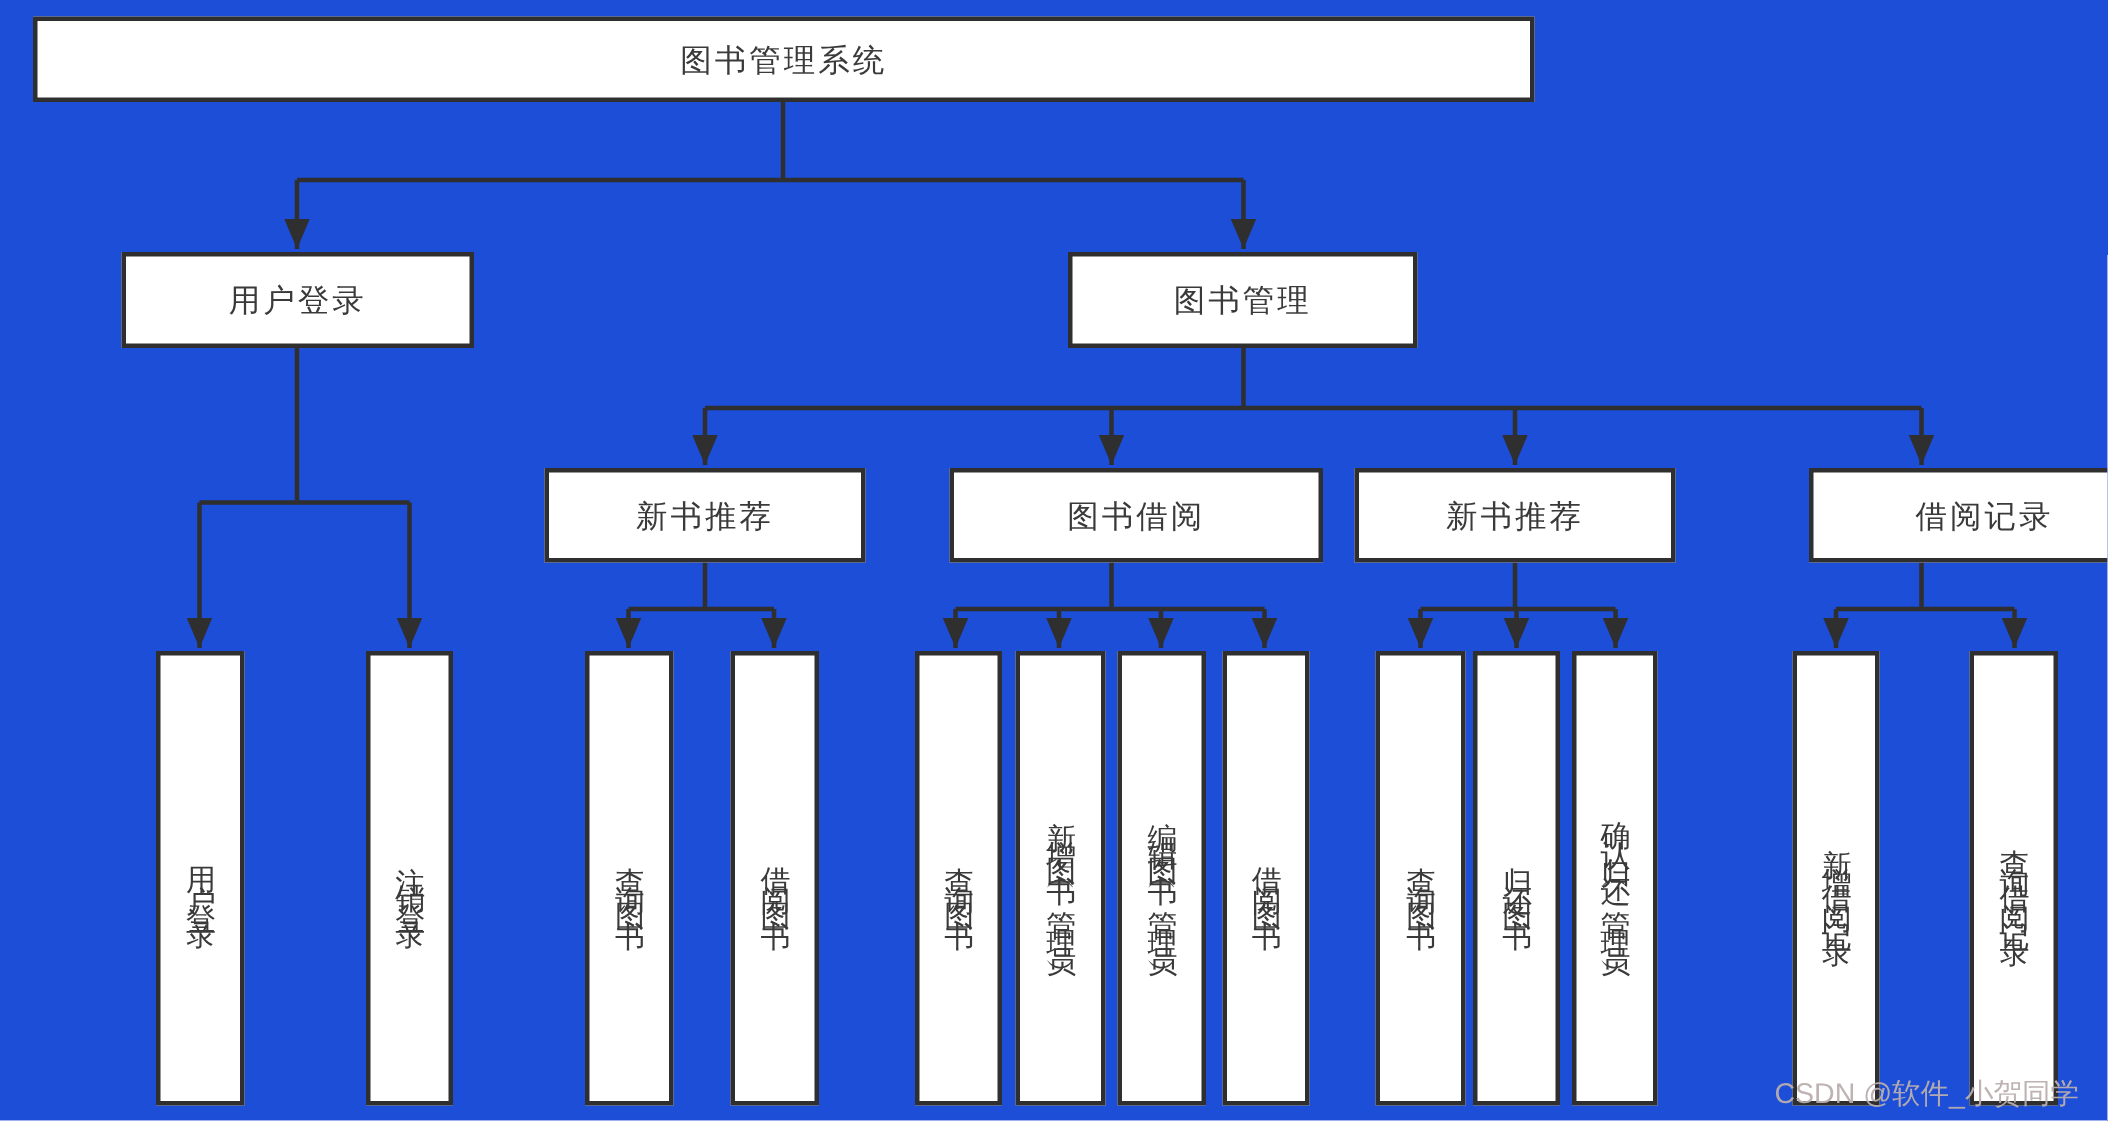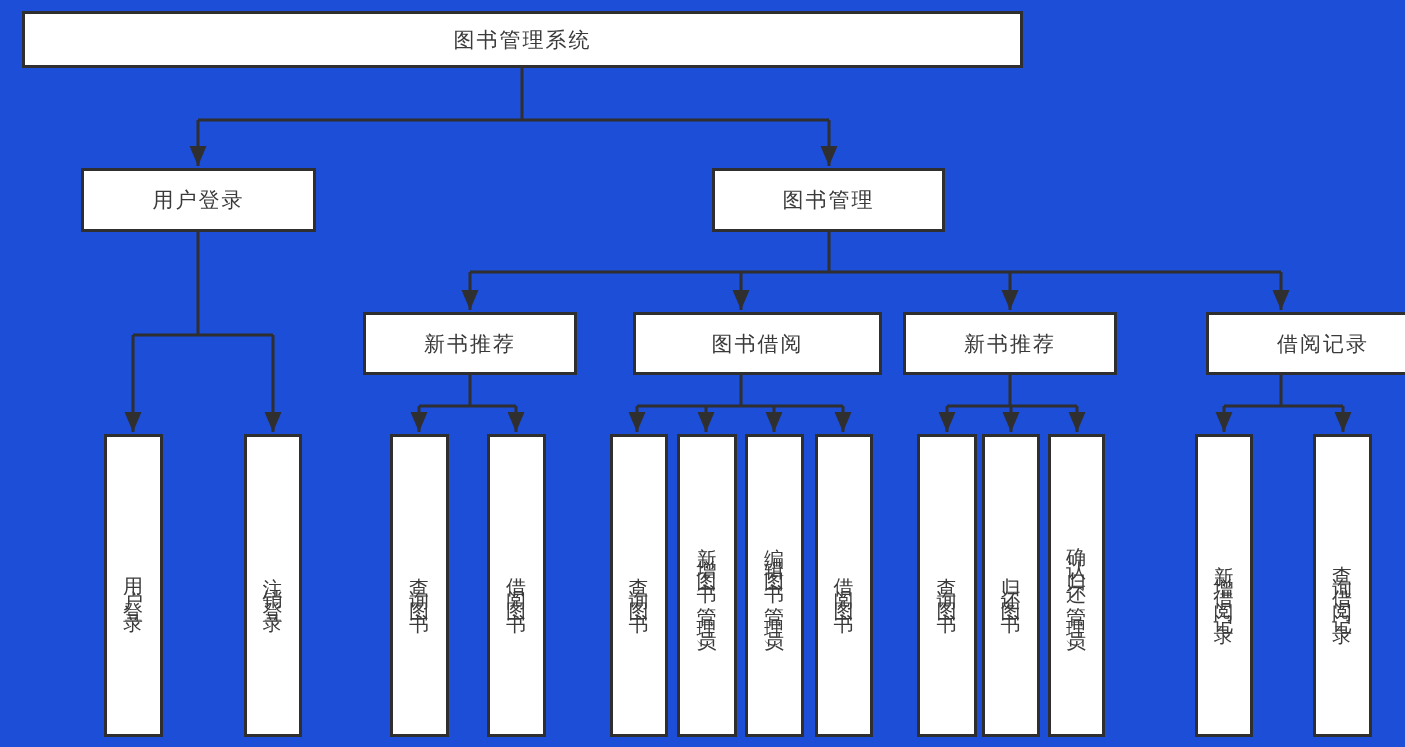--- a/index.html
+++ b/index.html
@@ -153,14 +153,15 @@
     <span class="vtext">确认归还（管理员）</span>
   </div>
 
   <div class="leaf" style="left:1195px; top:434px; width:58px; height:303px;">
     <span class="vtext">新增借阅记录</span>
   </div>
   <div class="leaf" style="left:1313px; top:434px; width:59px; height:303px;">
     <span class="vtext">查询借阅记录</span>
   </div>
 
+  <div class="watermark">CSDN @软件_小贺同学</div>
 
 </div>
 
 </body></html>

